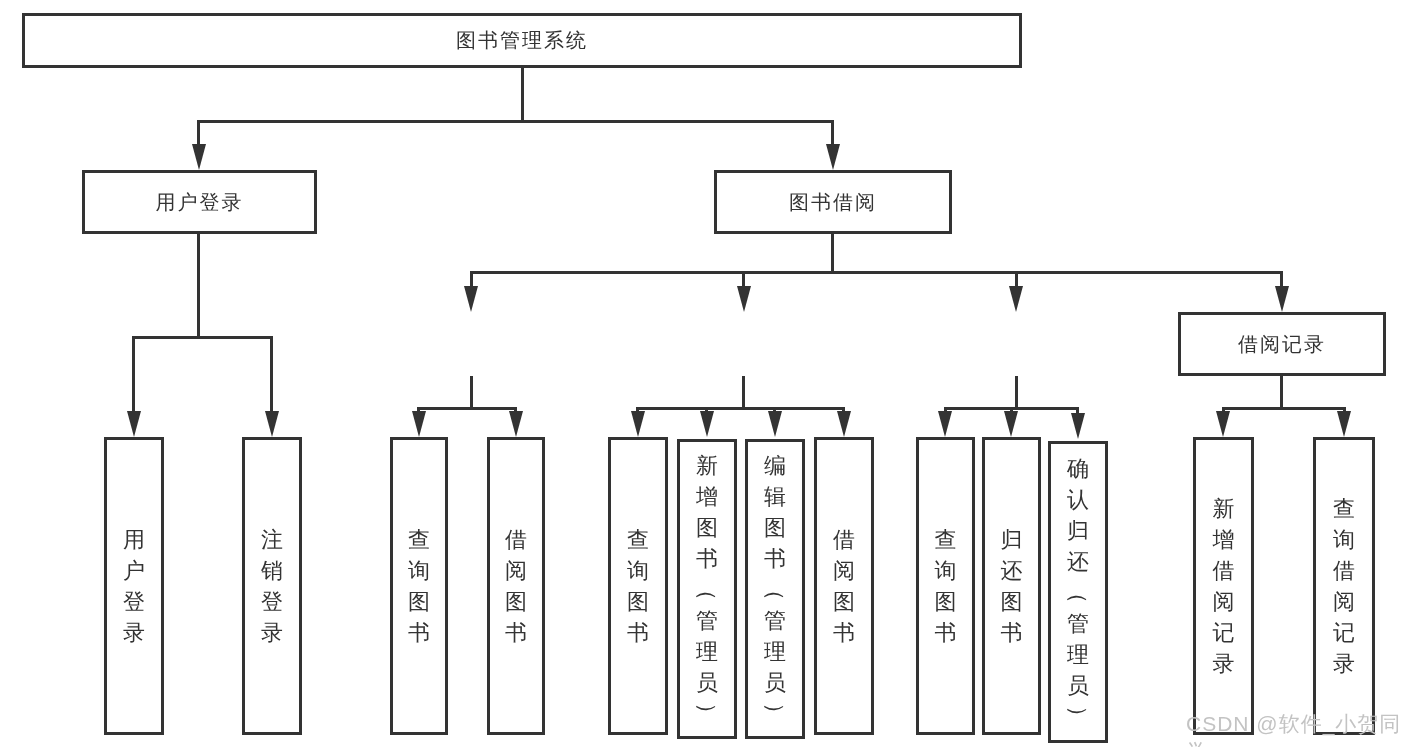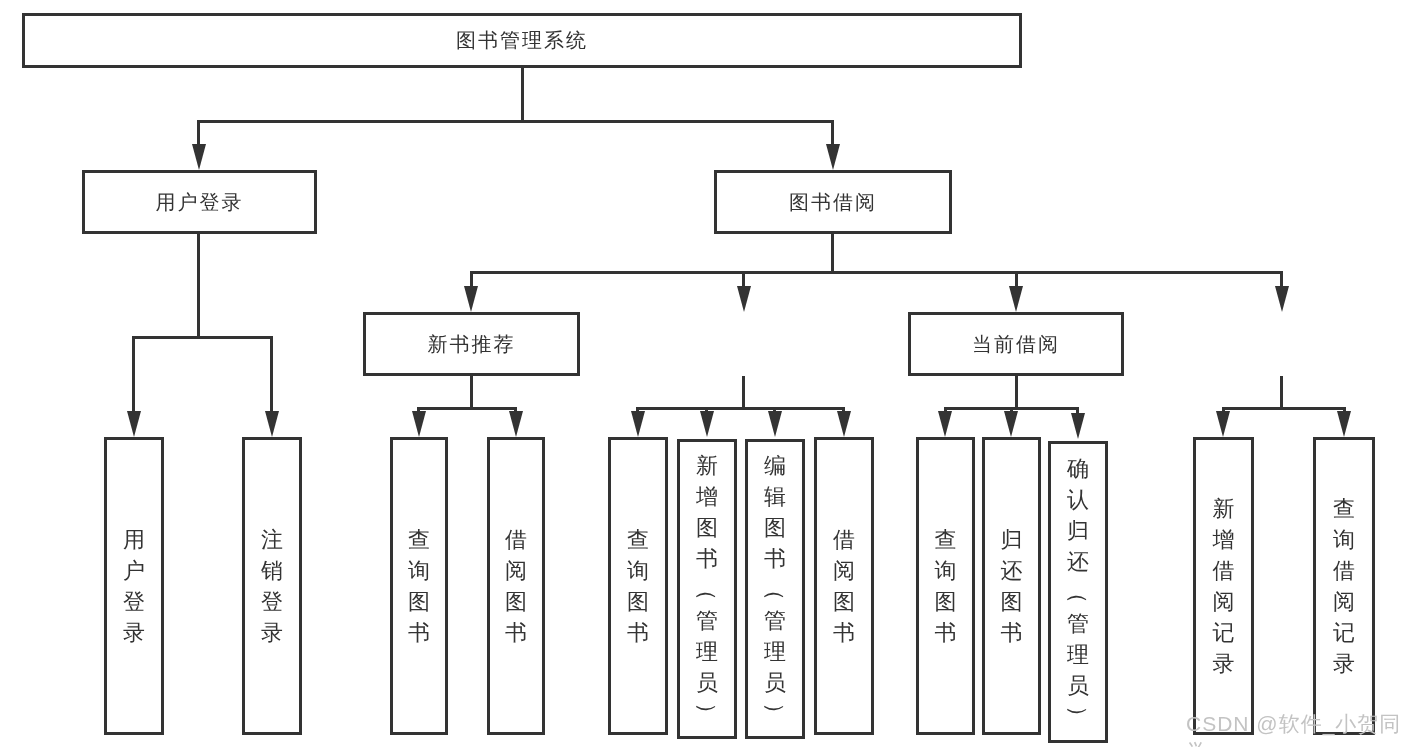--- a/index.html
+++ b/index.html
@@ -34,25 +34,22 @@
     <span>用户登录</span>
   </div>
 
   <div class="box hbox" style="left:22px;top:13px;width:1000px;height:55px;">
     <span>图书管理系统</span>
   </div>
   <div class="box hbox" style="left:714px;top:170px;width:238px;height:64px;">
     <span>图书借阅</span>
   </div>
 
-  <div class="box hbox" style="left:363px;top:312px;width:217px;height:64px;">
-    <span>新书推荐</span>
-  </div>
-  <div class="box hbox" style="left:908px;top:312px;width:216px;height:64px;">
-    <span>当前借阅</span>
+  <div class="box hbox" style="left:1178px;top:312px;width:208px;height:64px;">
+    <span>借阅记录</span>
   </div>
 
   <div class="box vbox" style="left:104px;top:437px;width:60px;height:298px;">
     <span class="vtext">
         <div>用</div>
         <div>户</div>
         <div>登</div>
         <div>录</div>
       </span>
   </div>

